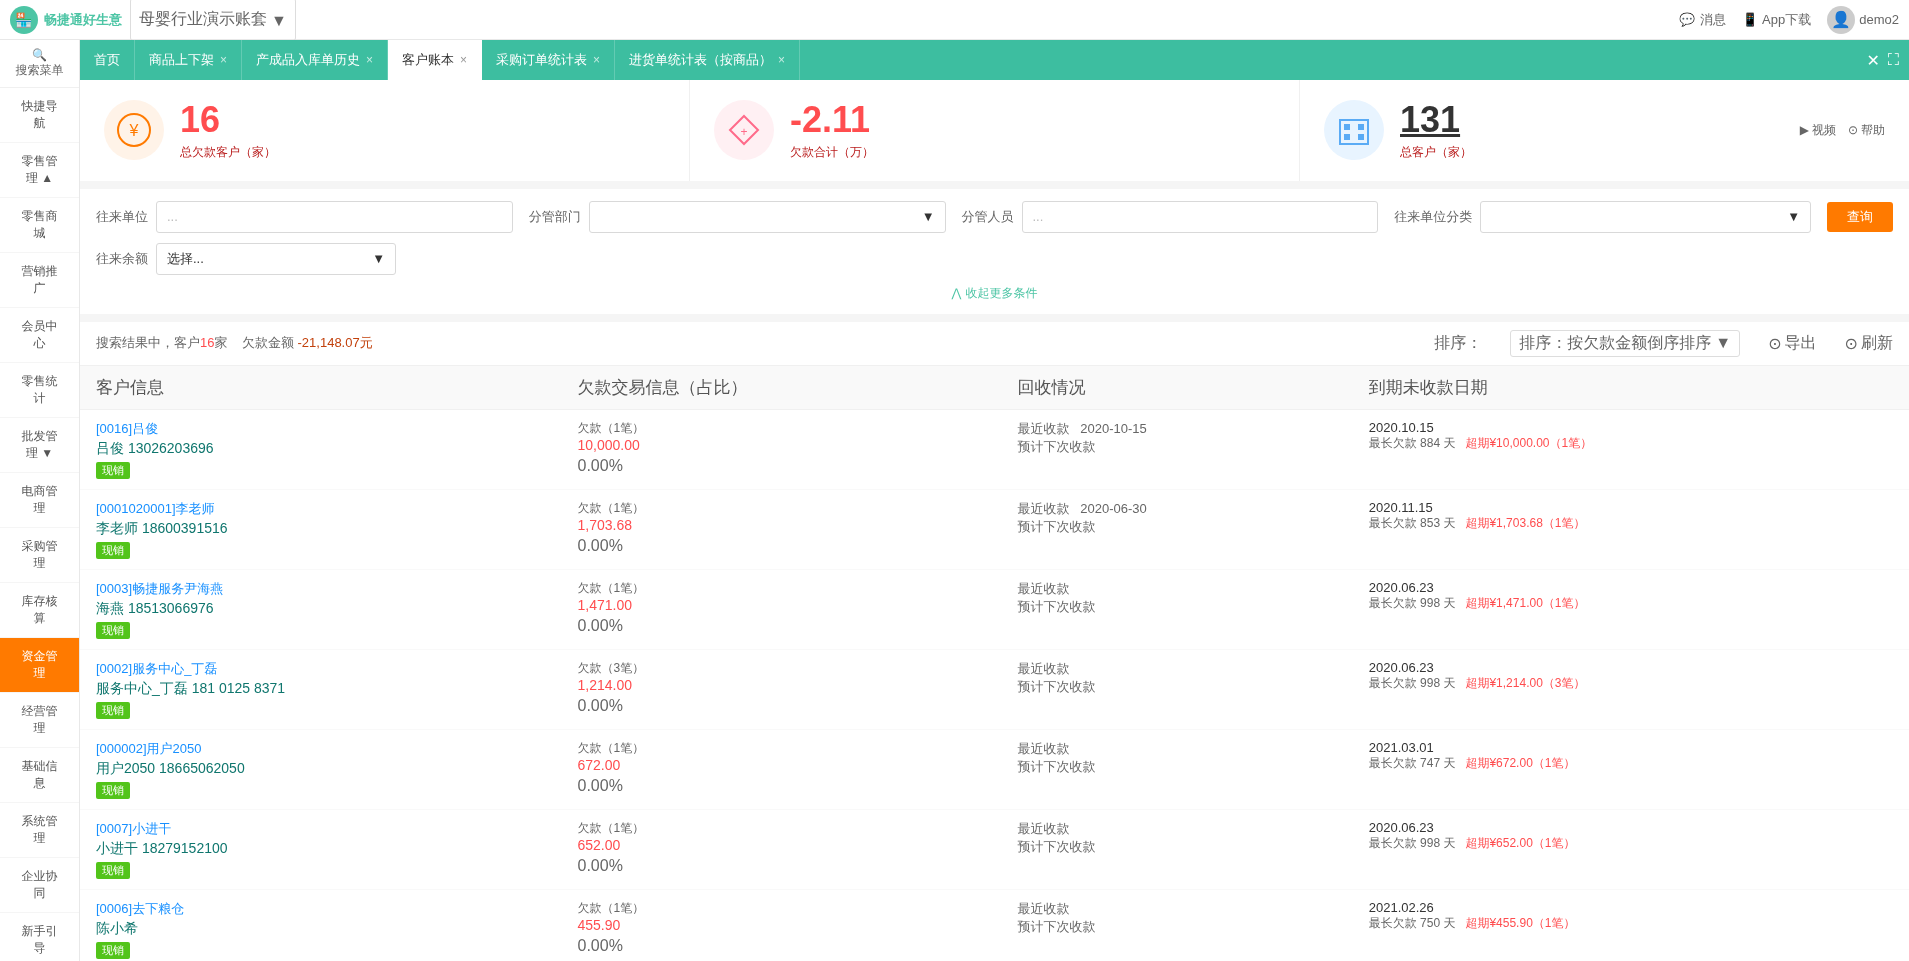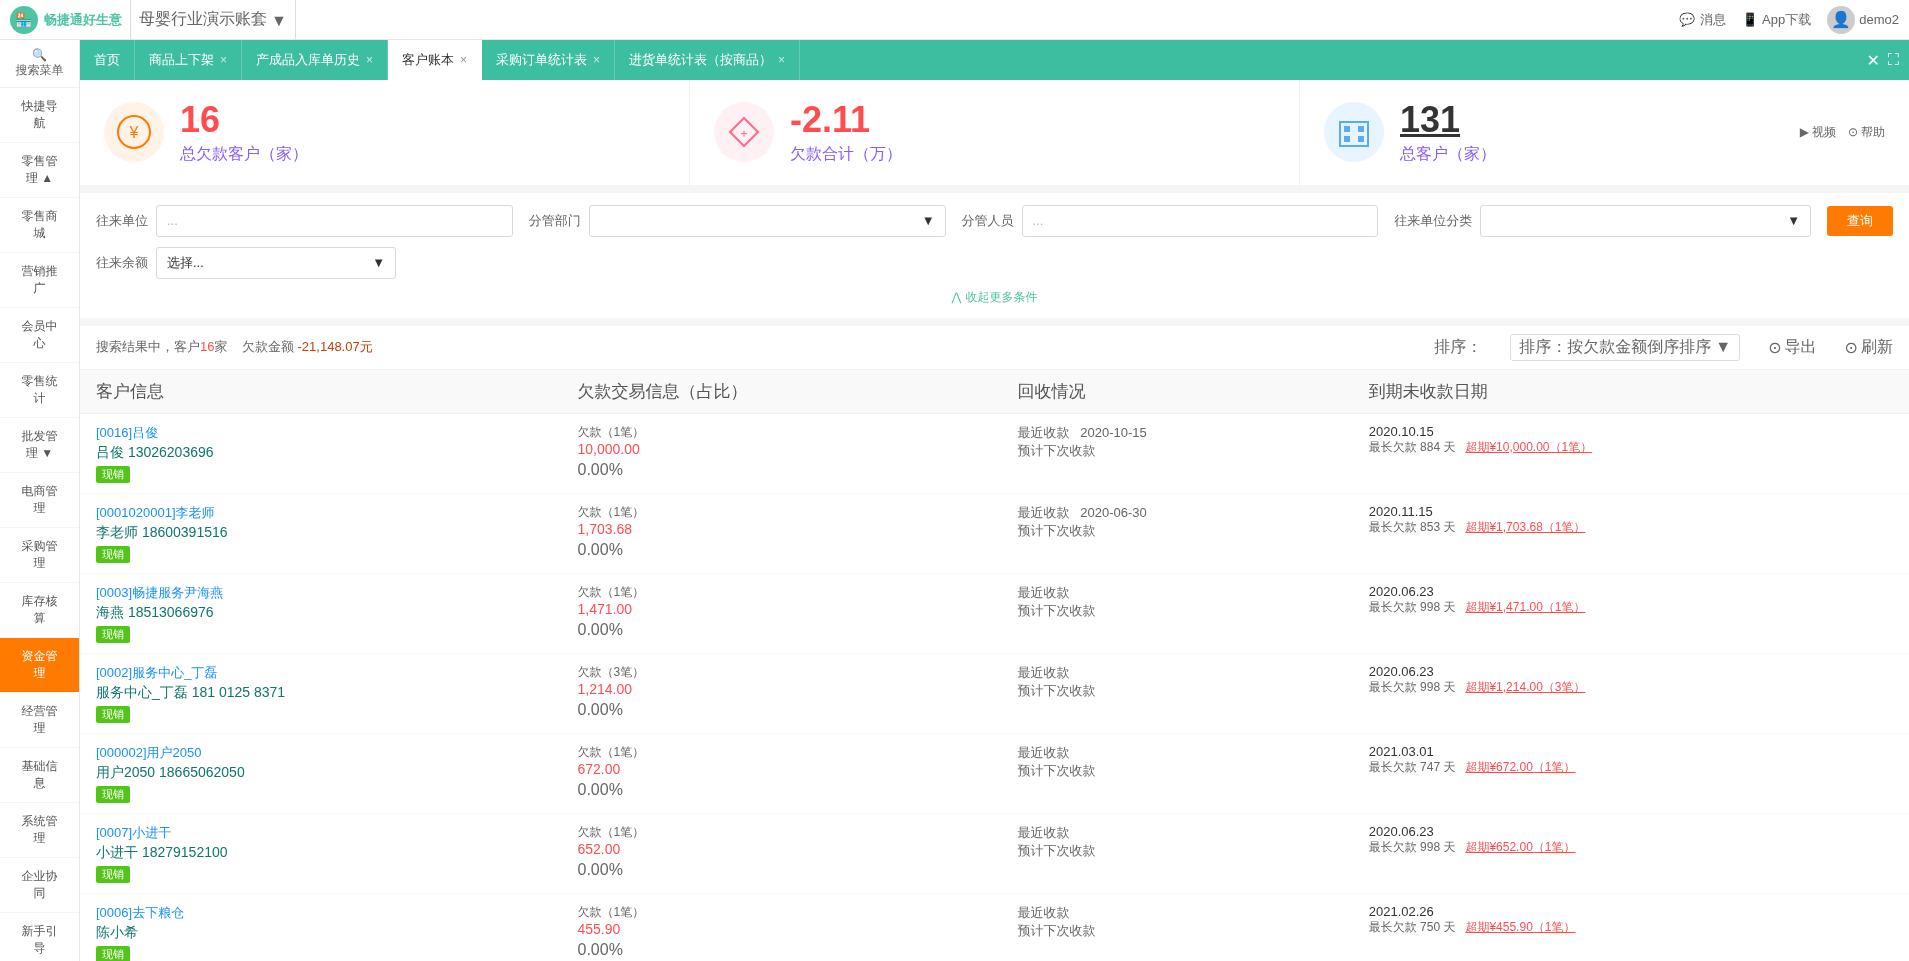--- a/index.html
+++ b/index.html
@@ -47,21 +47,21 @@
     .stat-card { flex: 1; display: flex; align-items: center; padding: 20px 24px; gap: 16px; border-right: 1px solid #f0f0f0; }
     .stat-card:last-child { border-right: none; }
     .stat-icon { width: 60px; height: 60px; border-radius: 50%; display: flex; align-items: center; justify-content: center; flex-shrink: 0; }
     .stat-icon.orange { background: #FFF3E8; }
     .stat-icon.pink { background: #FFF0F3; }
     .stat-icon.blue { background: #E8F4FF; }
     .stat-body { display: flex; flex-direction: column; }
     .stat-number { font-size: 36px; font-weight: bold; line-height: 1.1; }
     .stat-number.red { color: #FF4D4F; }
     .stat-number.black { color: #333; text-decoration: underline; }
-    .stat-label { font-size: 16px; color: #8b5cf6; margin-top: 4px; }
+    .stat-label { font-size: 12px; color: #b91c1c; margin-top: 4px; }
     .stat-card-actions { margin-left: auto; display: flex; gap: 12px; align-items: flex-start; font-size: 12px; color: #666; }
 
     
     .filter-area { background: #fff; padding: 12px 16px; margin-bottom: 8px; }
     .filter-row { display: flex; align-items: center; gap: 16px; margin-bottom: 10px; flex-wrap: wrap; }
     .filter-item { display: flex; align-items: center; gap: 8px; flex: 1; min-width: 200px; }
     .filter-label { color: #666; font-size: 13px; white-space: nowrap; }
     .filter-input { flex: 1; border: 1px solid #d9d9d9; border-radius: 3px; padding: 5px 10px; font-size: 13px; display: flex; align-items: center; justify-content: space-between; cursor: pointer; min-height: 32px; }
     .filter-input-text { color: #bbb; }
     .filter-select { flex: 1; border: 1px solid #d9d9d9; border-radius: 3px; padding: 5px 10px; font-size: 13px; display: flex; align-items: center; justify-content: space-between; cursor: pointer; min-height: 32px; }
@@ -81,21 +81,21 @@
     .data-table th { background: #f9f9f9; padding: 10px 16px; text-align: left; font-weight: 500; color: #555; border-bottom: 1px solid #f0f0f0; font-size: 17px; }
     .data-table td { padding: 10px 16px; border-bottom: 1px solid #f9f9f9; vertical-align: top; }
     .customer-name { color: #1890FF; font-size: 13px; cursor: pointer; }
     .customer-phone { color: #0f766e; font-size: 14px; margin-top: 2px; }
     .badge-green { display: inline-block; background: #52C41A; color: #fff; font-size: 11px; padding: 1px 6px; border-radius: 2px; margin-top: 4px; }
     .debt-amount { color: #FF4D4F; font-size: 14px; font-weight: 500; }
     .debt-percent { color: #666; font-size: 16px; margin-top: 4px; }
     .debt-count { color: #666; font-size: 12px; }
     .collection-date { font-size: 13px; color: #666; }
     .overdue-info { font-size: 12px; color: #666; }
-    .overdue-amount { color: #FF4D4F; cursor: pointer; text-decoration: underline; }
+    .overdue-amount { color: #FF4D4F; cursor: pointer; }
     .overdue-days { color: #666; }
 
     
     ::-webkit-scrollbar { width: 6px; height: 6px; }
     ::-webkit-scrollbar-track { background: #f1f1f1; }
     ::-webkit-scrollbar-thumb { background: #ccc; border-radius: 3px; }
   </style>
 </head>
 <body>
 

